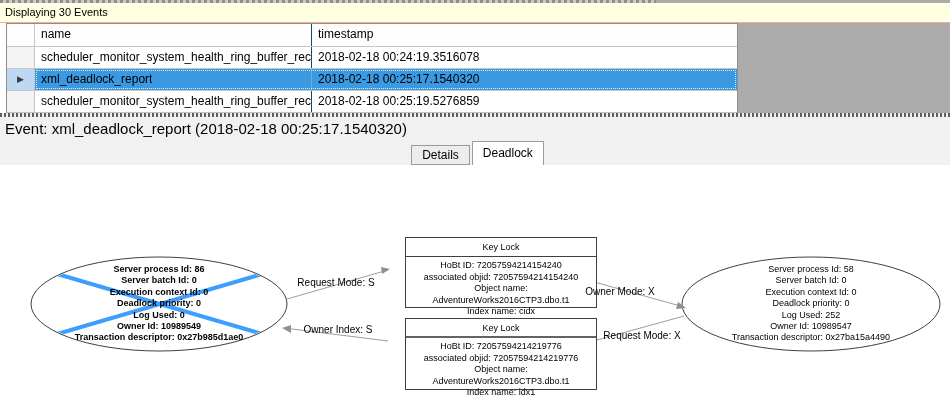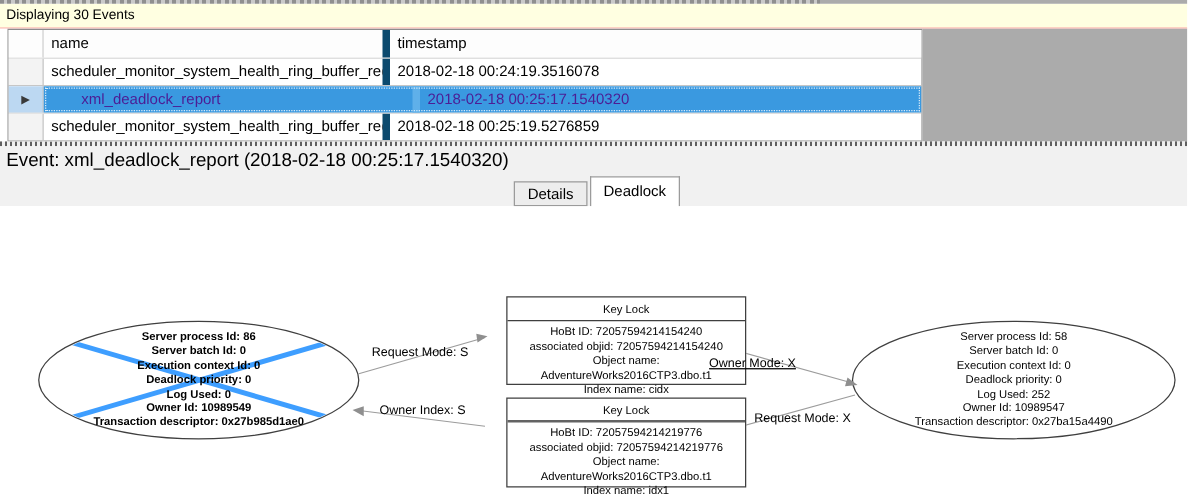--- a/index.html
+++ b/index.html
@@ -22,24 +22,24 @@
   .grid-spacer { width:6px; background:#fff; }
   .grid { width:732px; border:1px solid #8e8e8e; background:#fff; font-size:12px; }
   .filler { flex:1; background:#ababab; }
   .grid .row { display:flex; height:22px; border-bottom:1px solid #c6c6c6; background:#fff; }
   .grid .row.header { height:23px; }
   .cell.sel {
     width:28px; border-right:1px solid #c6c6c6; background:#f3f3f3;
     text-align:center; line-height:21px; font-size:9px; color:#3a3a3a; flex:none;
   }
   .row-main { display:flex; flex:1; min-width:0; }
-  .cell.name { width:277px; border-right:6px solid #0c4a6e; padding-left:6px; line-height:21px; white-space:nowrap; overflow:hidden; flex:none; }
+  .cell.name { width:277px; border-right:1px solid #0c4a6e; padding-left:6px; line-height:21px; white-space:nowrap; overflow:hidden; flex:none; }
   .cell.ts { flex:1; padding-left:6px; line-height:21px; white-space:nowrap; overflow:hidden; }
   .row.header .cell { background:#fdfdfd; }
-  .row.selected .row-main { background:#3A99E0; color:#4c1d95; outline:1px dotted #d9ecfa; outline-offset:-2px;padding-left:24px; }
+  .row.selected .row-main { background:#3A99E0; color:#000000; outline:1px dotted #d9ecfa; outline-offset:-2px; }
   .row.selected .cell.name { border-right-color:#5fb0ea; }
   .row.selected .cell.sel { background:#BCD8F2; }
   
   .splitter { height:4px; background:repeating-linear-gradient(90deg,#5f5f5f 0 2px,#efefef 2px 4px); }
   
   .event-line { height:23px; background:#f1f1f1; font-size:15px; line-height:23px; padding-left:5px; border-bottom:1px solid #f1f1f1; }
   
   .tabstrip { height:25px; background:#f1f1f1; display:flex; align-items:flex-end; padding-left:7px;justify-content:center; }
   .tab {
     font-size:12px; padding:0 10px; height:20px; line-height:19px;
@@ -183,17 +183,17 @@
       <div class="res-body">
         <div>HoBt ID: 72057594214219776</div>
         <div>associated objid: 72057594214219776</div>
         <div>Object name: AdventureWorks2016CTP3.dbo.t1</div>
         <div>Index name: idx1</div>
       </div>
     </div>
 
     <div class="edge-label" style="left:336px; top:117px;">Request Mode: S</div>
     <div class="edge-label" style="left:338px; top:164px;">Owner Index: S</div>
-    <div class="edge-label" style="left:602px; top:126px;text-decoration:underline;">Owner Mode: X</div>
+    <div class="edge-label" style="left:620px; top:126px;">Owner Mode: X</div>
     <div class="edge-label" style="left:642px; top:170px;">Request Mode: X</div>
   </div>
 
 </div>
 
 </body></html>

